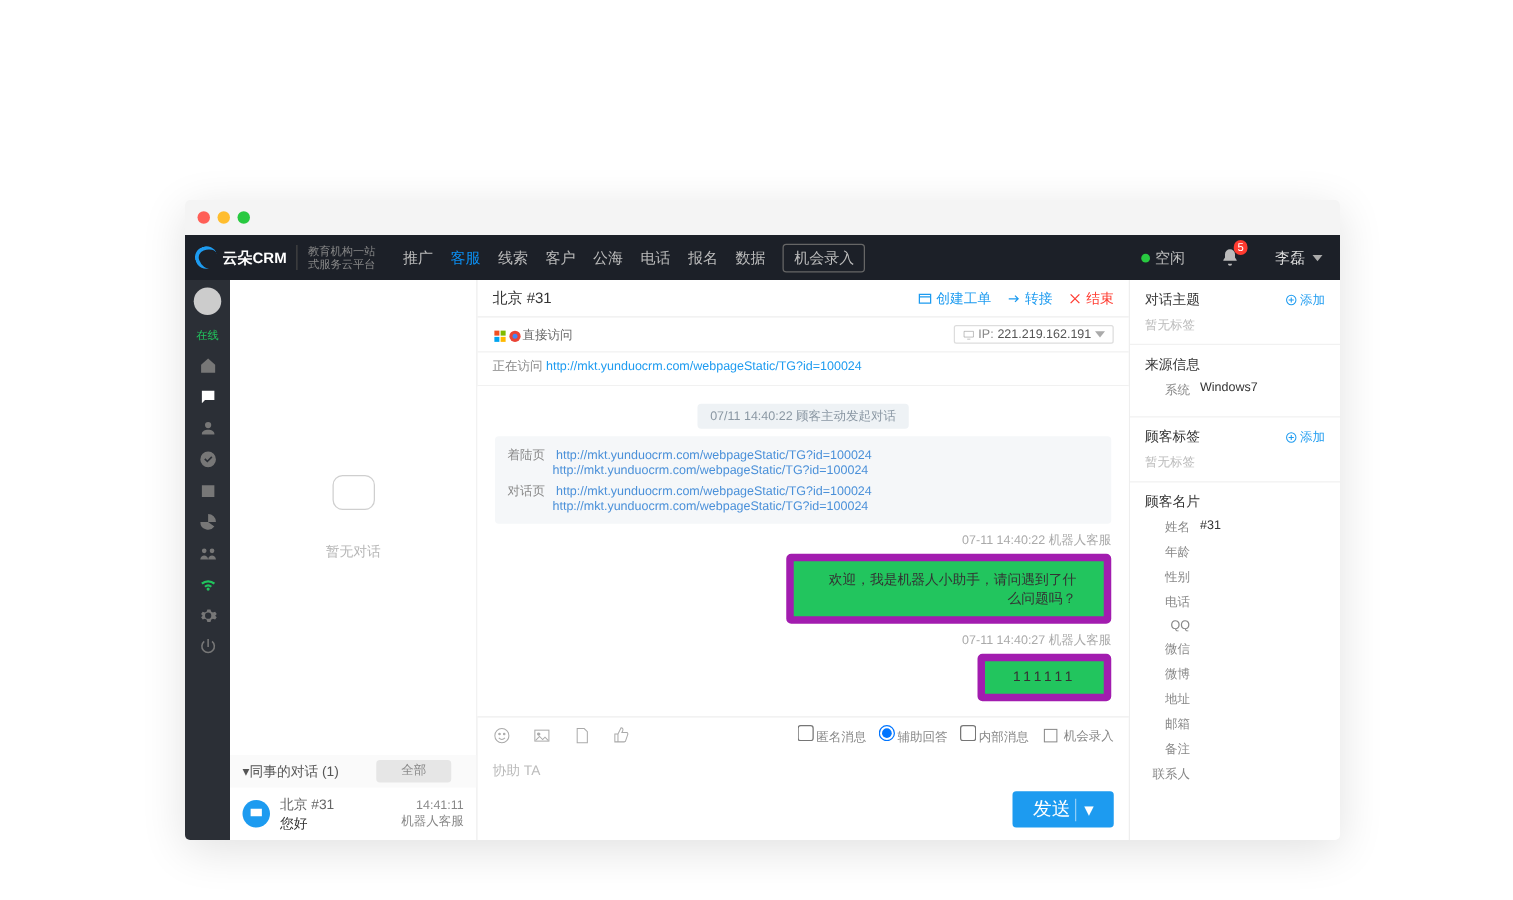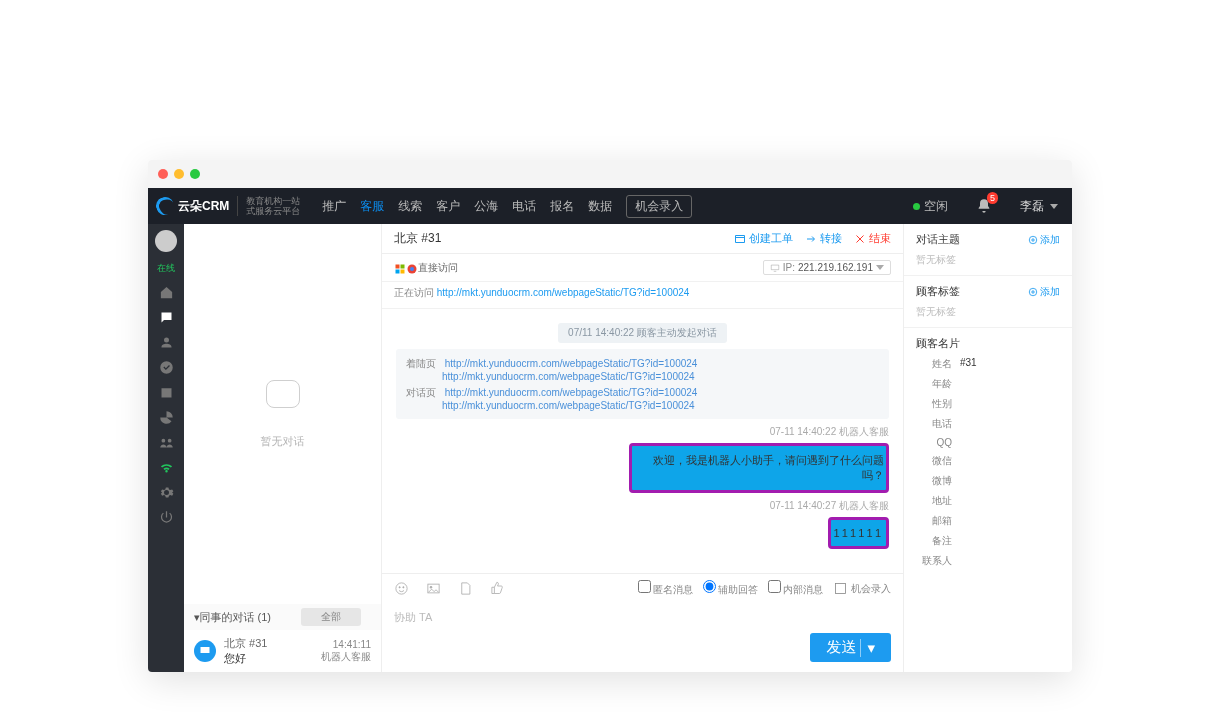--- a/index.html
+++ b/index.html
@@ -60,21 +60,21 @@
 .chat-visit{padding:4px 12px 8px;font-size:10px;border-bottom:1px solid #f1f1f1}
 .chat-visit .lbl{color:#888}
 .chat-visit a{color:#1d9bf0;text-decoration:none}
 .chat-body{flex:1;overflow:auto;padding:8px 14px;font-size:10px;background:#fff}
 .pill{background:#eef2f5;display:inline-block;padding:3px 10px;border-radius:3px;color:#8a97a3;font-size:10px}
 .center{text-align:center;margin:6px 0}
 .info-card{background:#f5f7f9;border-radius:3px;padding:8px 10px;margin:6px 0;font-size:10px;color:#555}
 .info-card .lbl{color:#888;display:inline-block;width:36px}
 .info-card a{color:#4a90d9;text-decoration:none}
 .meta-r{text-align:right;color:#aaa;font-size:10px;margin:6px 0 4px}
-.bubble{display:inline-block;border:3px solid #a21caf;background:#0ea5e9;border-radius:4px;padding:7px 2px;font-size:11px;color:#333;max-width:260px}
+.bubble{display:inline-block;border:6px solid #a21caf;background:#22c55e;border-radius:4px;padding:7px 22px;font-size:11px;color:#333;max-width:260px}
 .right{text-align:right}
 .chat-toolbar{border-top:1px solid #eee;padding:6px 12px;display:flex;align-items:center;gap:17px;font-size:10px;color:#888}
 .chat-toolbar svg{width:15px;height:15px;fill:none;stroke:#aaa;stroke-width:1.3}
 .chat-toolbar .opts{margin-left:auto;display:flex;gap:10px;align-items:center}
 .chat-toolbar input[type=checkbox],.chat-toolbar input[type=radio]{margin-right:2px}
 .chat-input{padding:4px 12px 8px}
 .chat-input input{border:none;outline:none;font-size:11px;color:#333;width:100%}
 .chat-input input::placeholder{color:#bbb}
 .send-row{display:flex;justify-content:flex-end;padding:0 12px 10px}
 .send-btn{background:#1d9bf0;color:#fff;border:none;border-radius:3px;padding:5px 16px;font-size:15px;cursor:pointer;display:flex;align-items:center;gap:4px}
@@ -326,20 +326,29 @@
                   <circle cx="12" cy="12" r="9" fill="none" stroke="#1d9bf0" stroke-width="2"></circle>
                   <path d="M12 7v10M7 12h10" stroke="#1d9bf0" stroke-width="2"></path>
                 </svg>
                 <span>添加</span>
               </span>
             </div>
           <div class="side-empty">暂无标签</div>
         </div>
         <div class="side-sec">
           <div class="side-h">
+              <span>来源信息</span>
+            </div>
+          <div class="kv">
+              <span class="k">系统</span>
+              <span class="v">Windows7</span>
+            </div>
+        </div>
+        <div class="side-sec">
+          <div class="side-h">
               <span>顾客标签</span>
               <span class="add">
                 <svg width="10" height="10" viewBox="0 0 24 24">
                   <circle cx="12" cy="12" r="9" fill="none" stroke="#1d9bf0" stroke-width="2"></circle>
                   <path d="M12 7v10M7 12h10" stroke="#1d9bf0" stroke-width="2"></path>
                 </svg>
                 <span>添加</span>
               </span>
             </div>
           <div class="side-empty">暂无标签</div>

